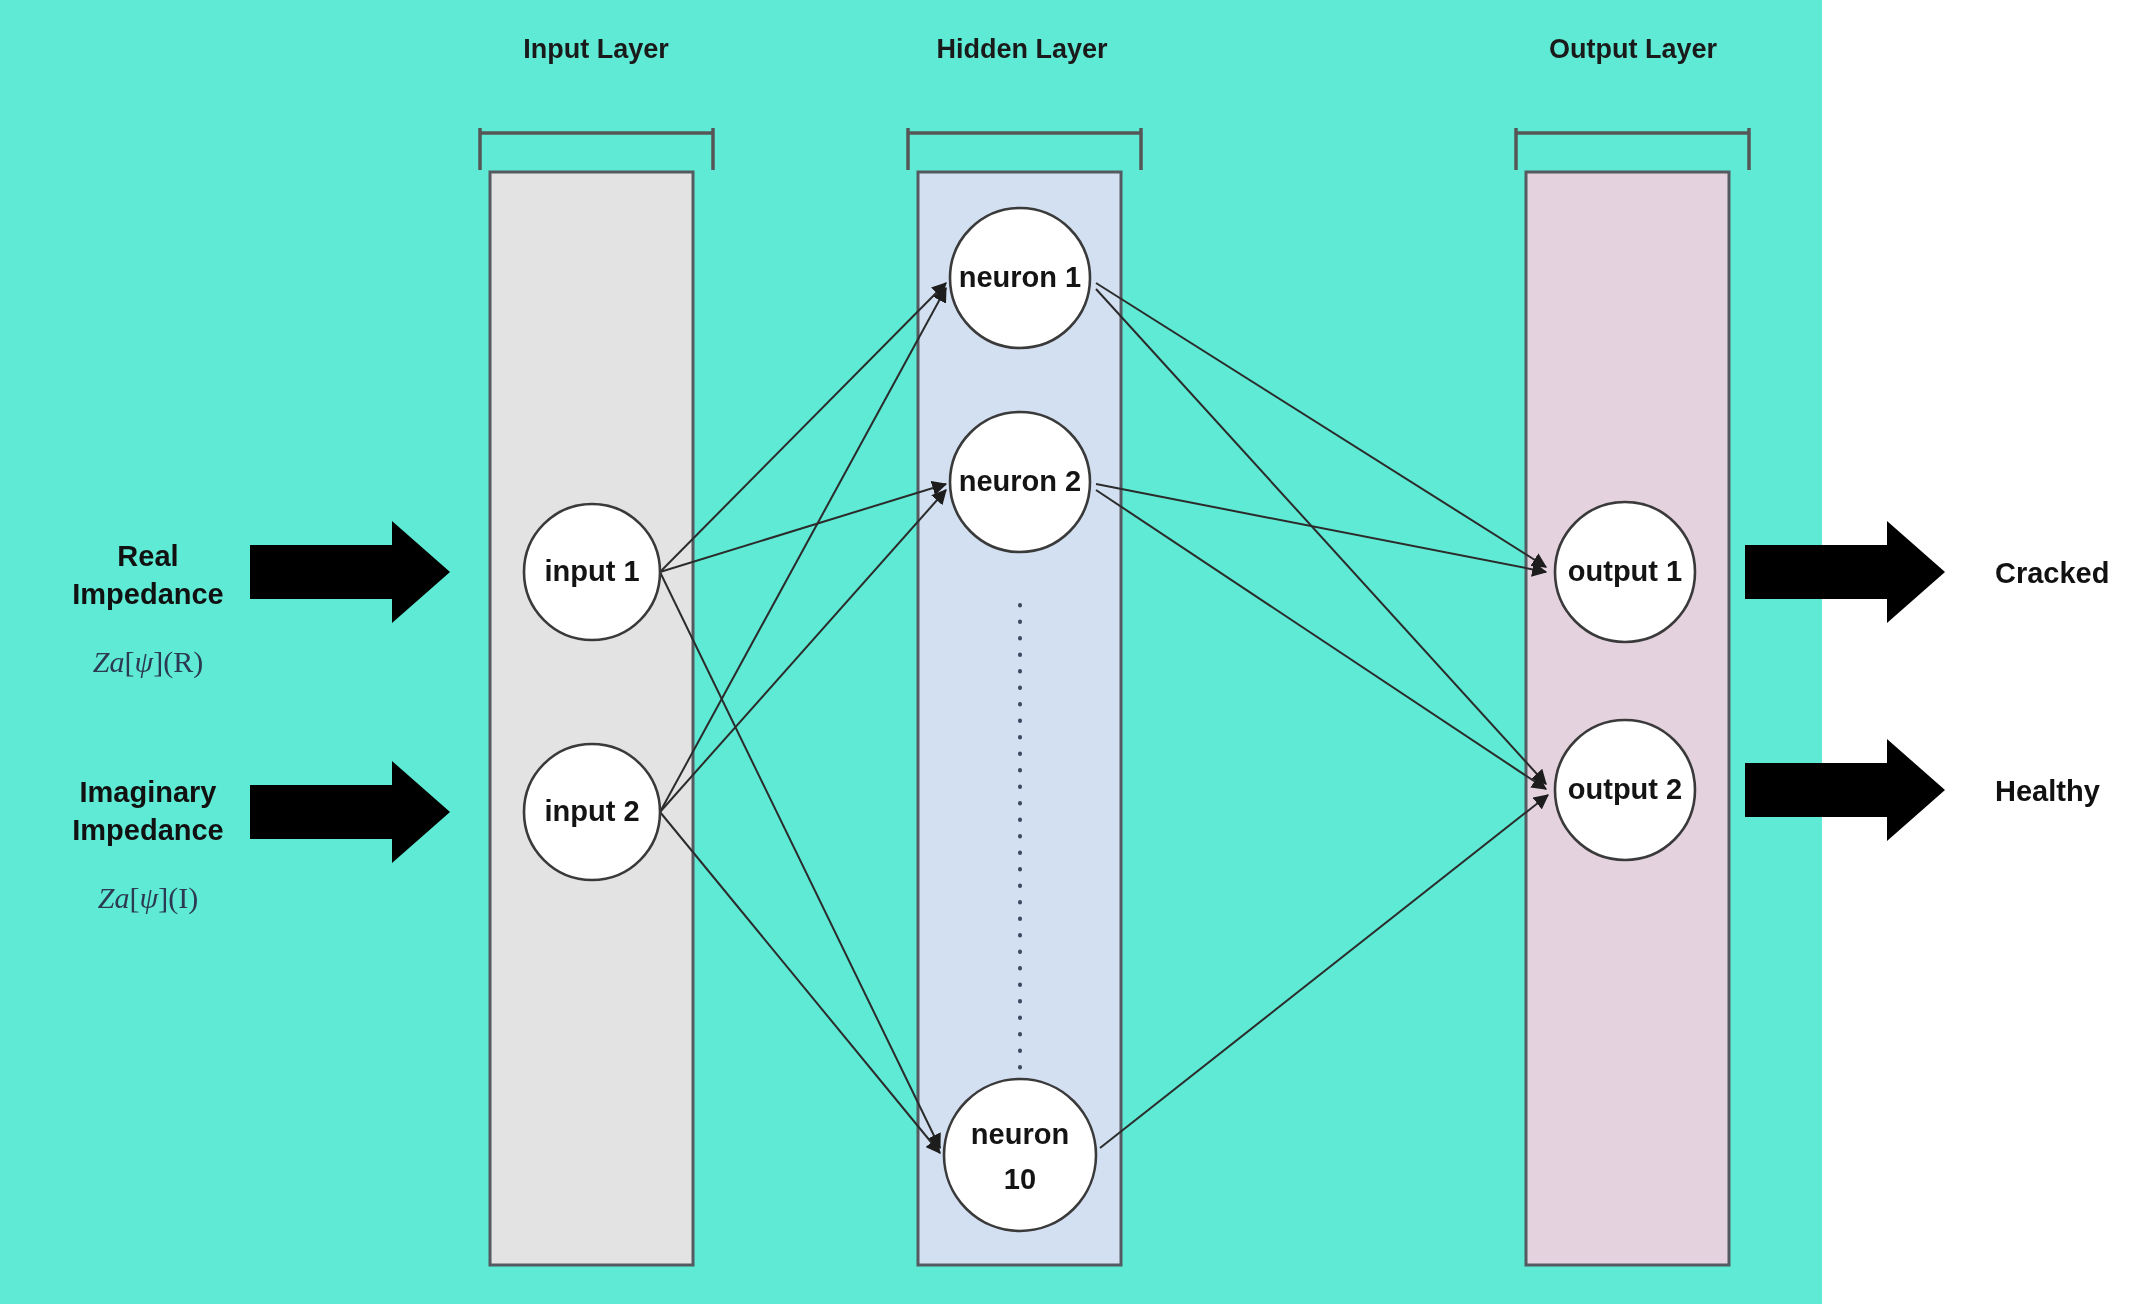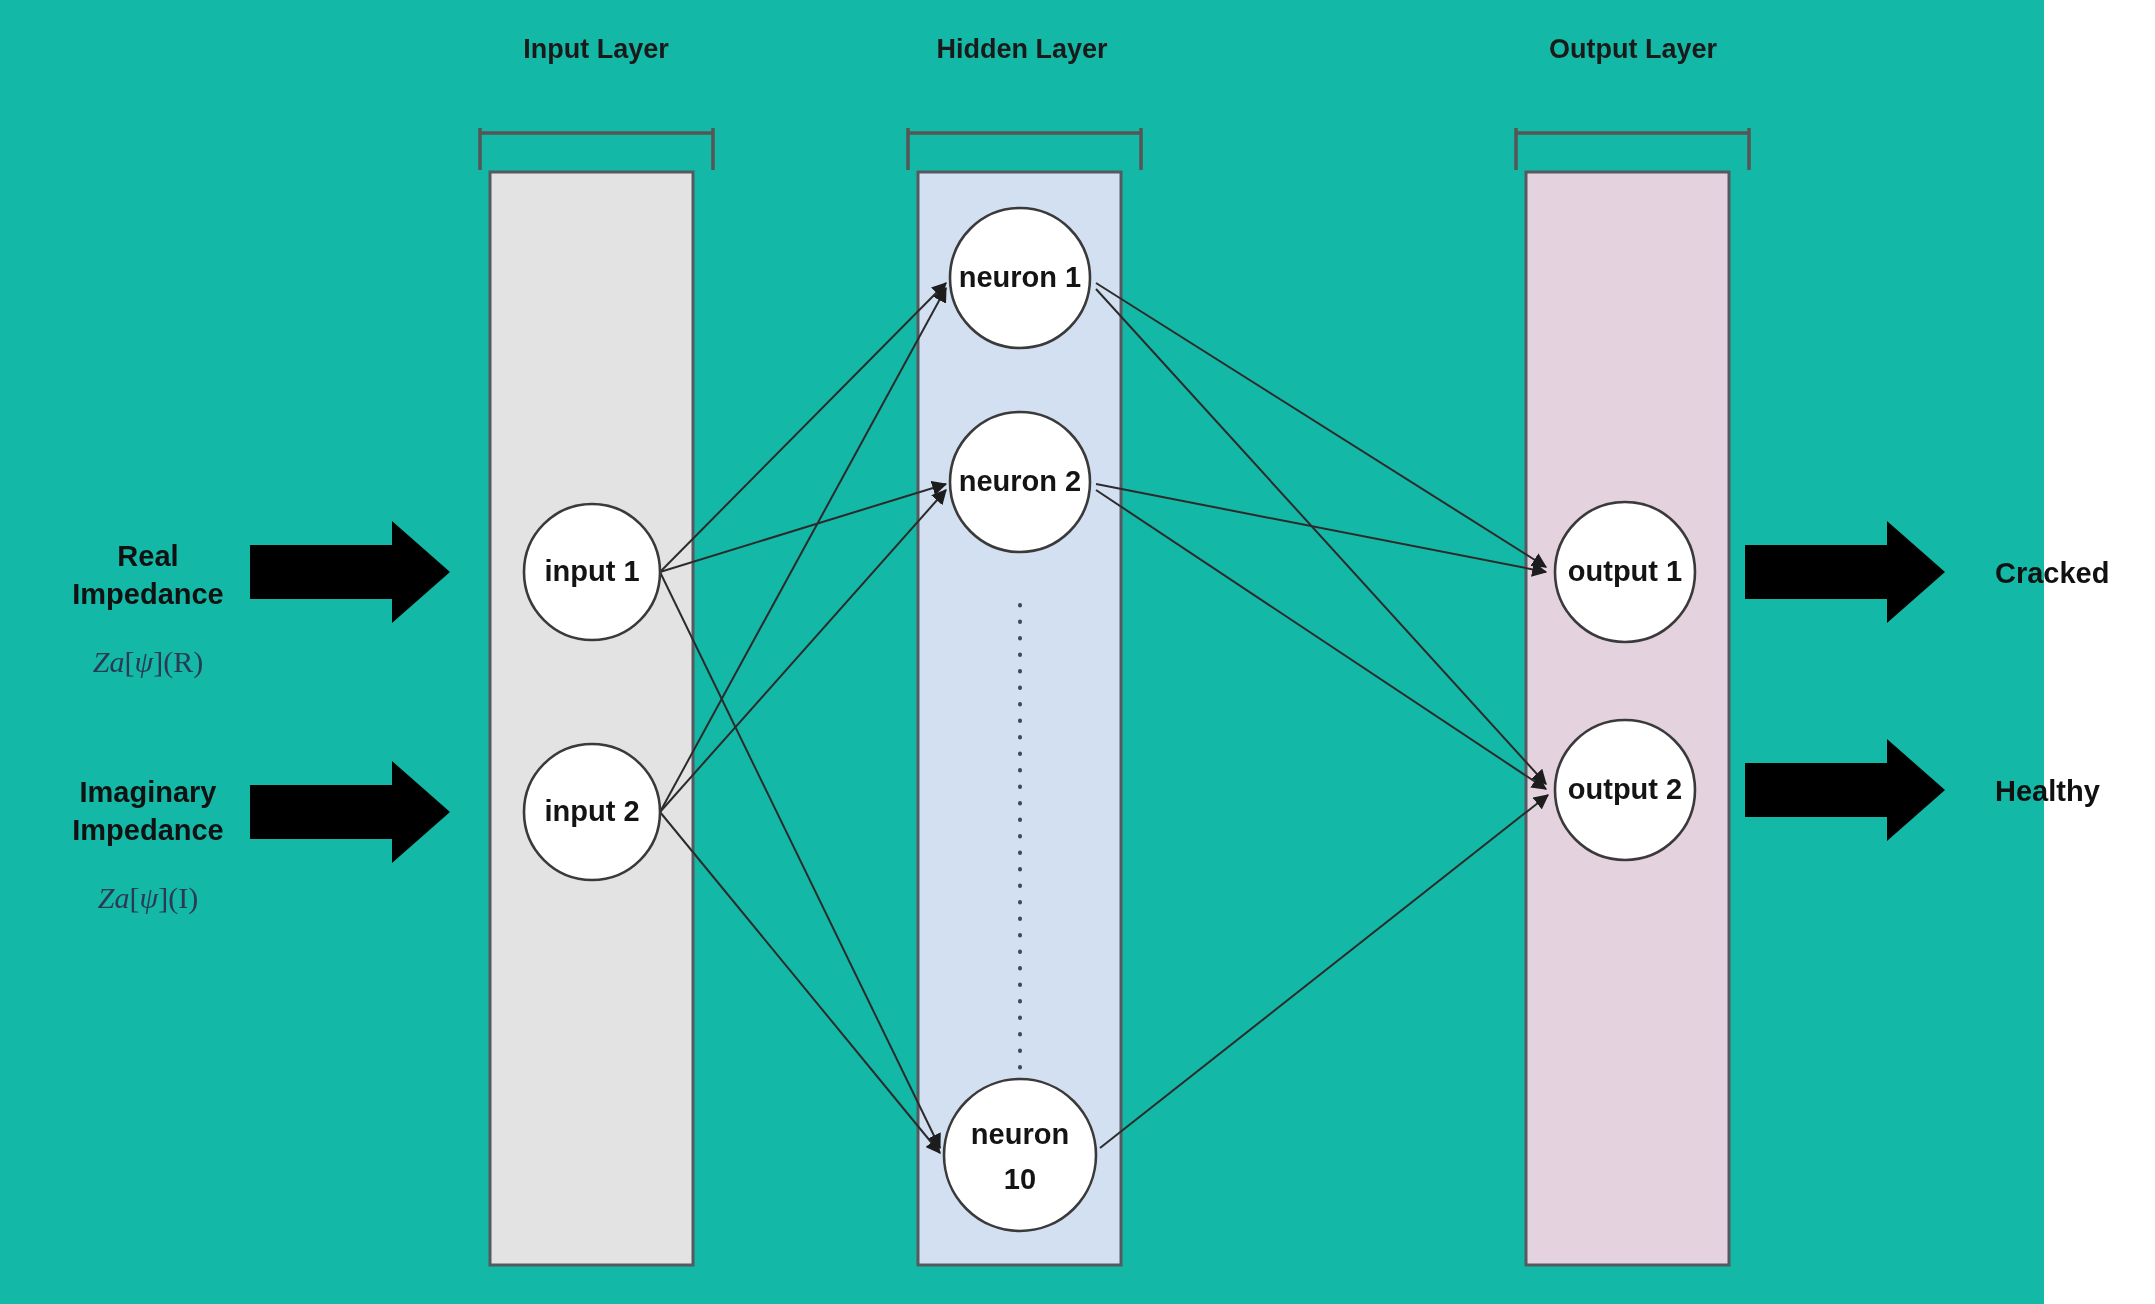--- a/index.html
+++ b/index.html
@@ -8,23 +8,23 @@
     background: #ffffff;
   }
   body {
     width: 2155px;
     height: 1304px;
     font-family: "Liberation Sans", sans-serif;
     overflow: hidden;
   }
   #diagram-root {
     position: relative;
-    width: 2044px;
+    width: 1822px;
     height: 1304px;
-    background: #14b8a6;
+    background: #5eead4;
   }
   svg.diagram {
     display: block;
     width: 2155px;
     height: 1304px;
   }
   .layer-title {
     font-family: "Liberation Sans", sans-serif;
     font-size: 27px;
     font-weight: bold;

